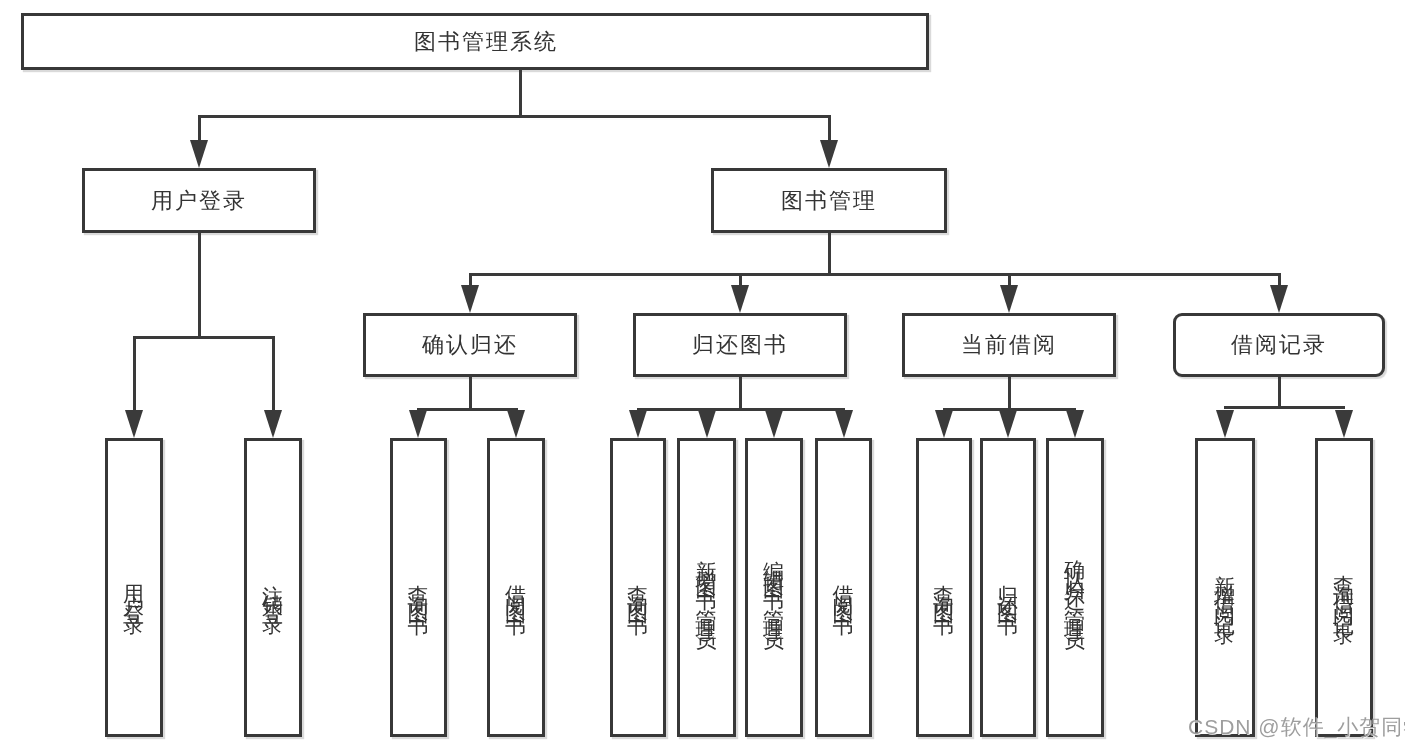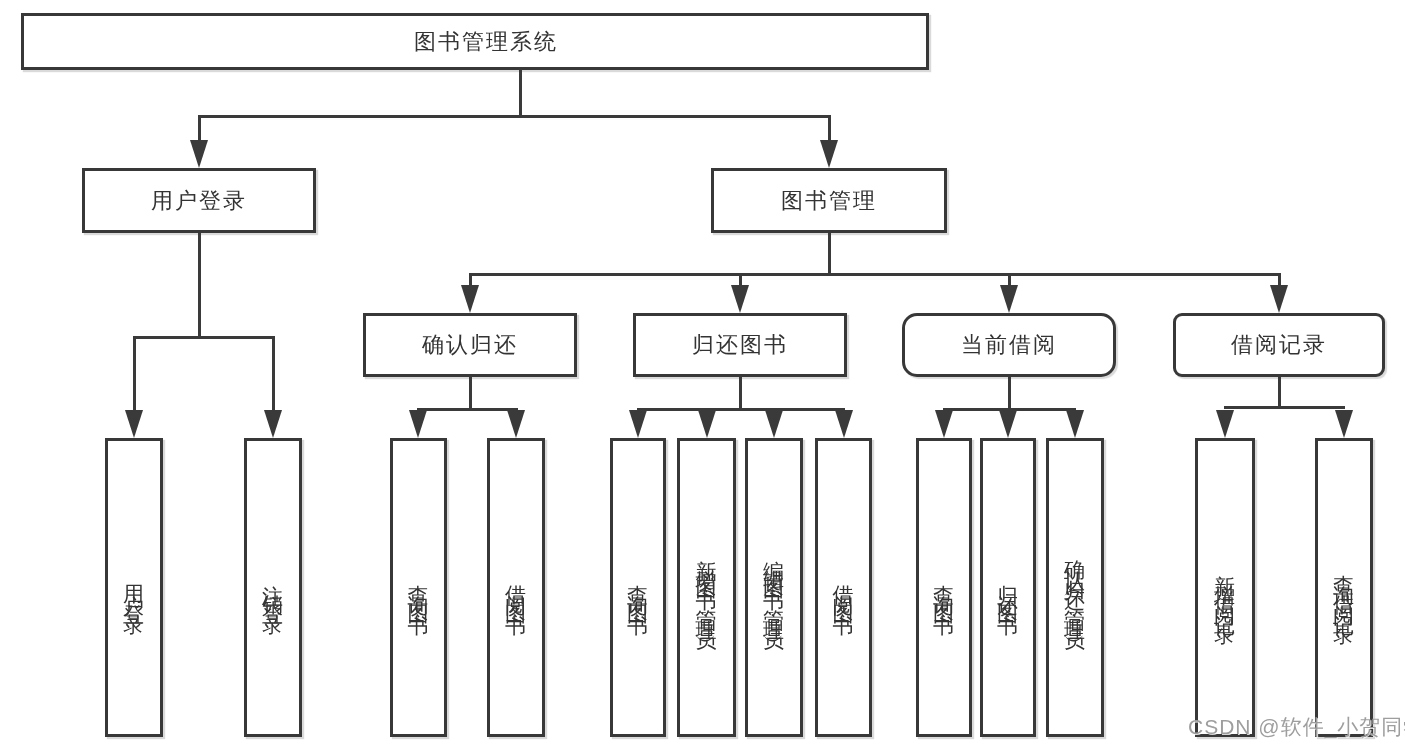--- a/index.html
+++ b/index.html
@@ -96,21 +96,21 @@
   <div class="arrow" style="left:1000px; top:285px;"></div>
   <div class="vline" style="left:1278px; top:273px; height:14px;"></div>
   <div class="arrow" style="left:1270px; top:285px;"></div>
 
   <div class="box" style="left:363px; top:313px; width:214px; height:64px;">
     <span class="hlbl">确认归还</span>
   </div>
   <div class="box" style="left:633px; top:313px; width:214px; height:64px;">
     <span class="hlbl">归还图书</span>
   </div>
-  <div class="box" style="left:902px; top:313px; width:214px; height:64px;border-radius:15px;">
+  <div class="box" style="left:902px; top:313px; width:214px; height:64px;">
     <span class="hlbl">当前借阅</span>
   </div>
   <div class="box" style="left:1173px; top:313px; width:212px; height:64px;border-radius:9px;">
     <span class="hlbl">借阅记录</span>
   </div>
 
   <div class="vline" style="left:469px; top:377px; height:33px;"></div>
   <div class="hline" style="left:417px; top:408px; width:101px;"></div>
   <div class="arrow" style="left:409px; top:410px;"></div>
   <div class="arrow" style="left:507px; top:410px;"></div>

